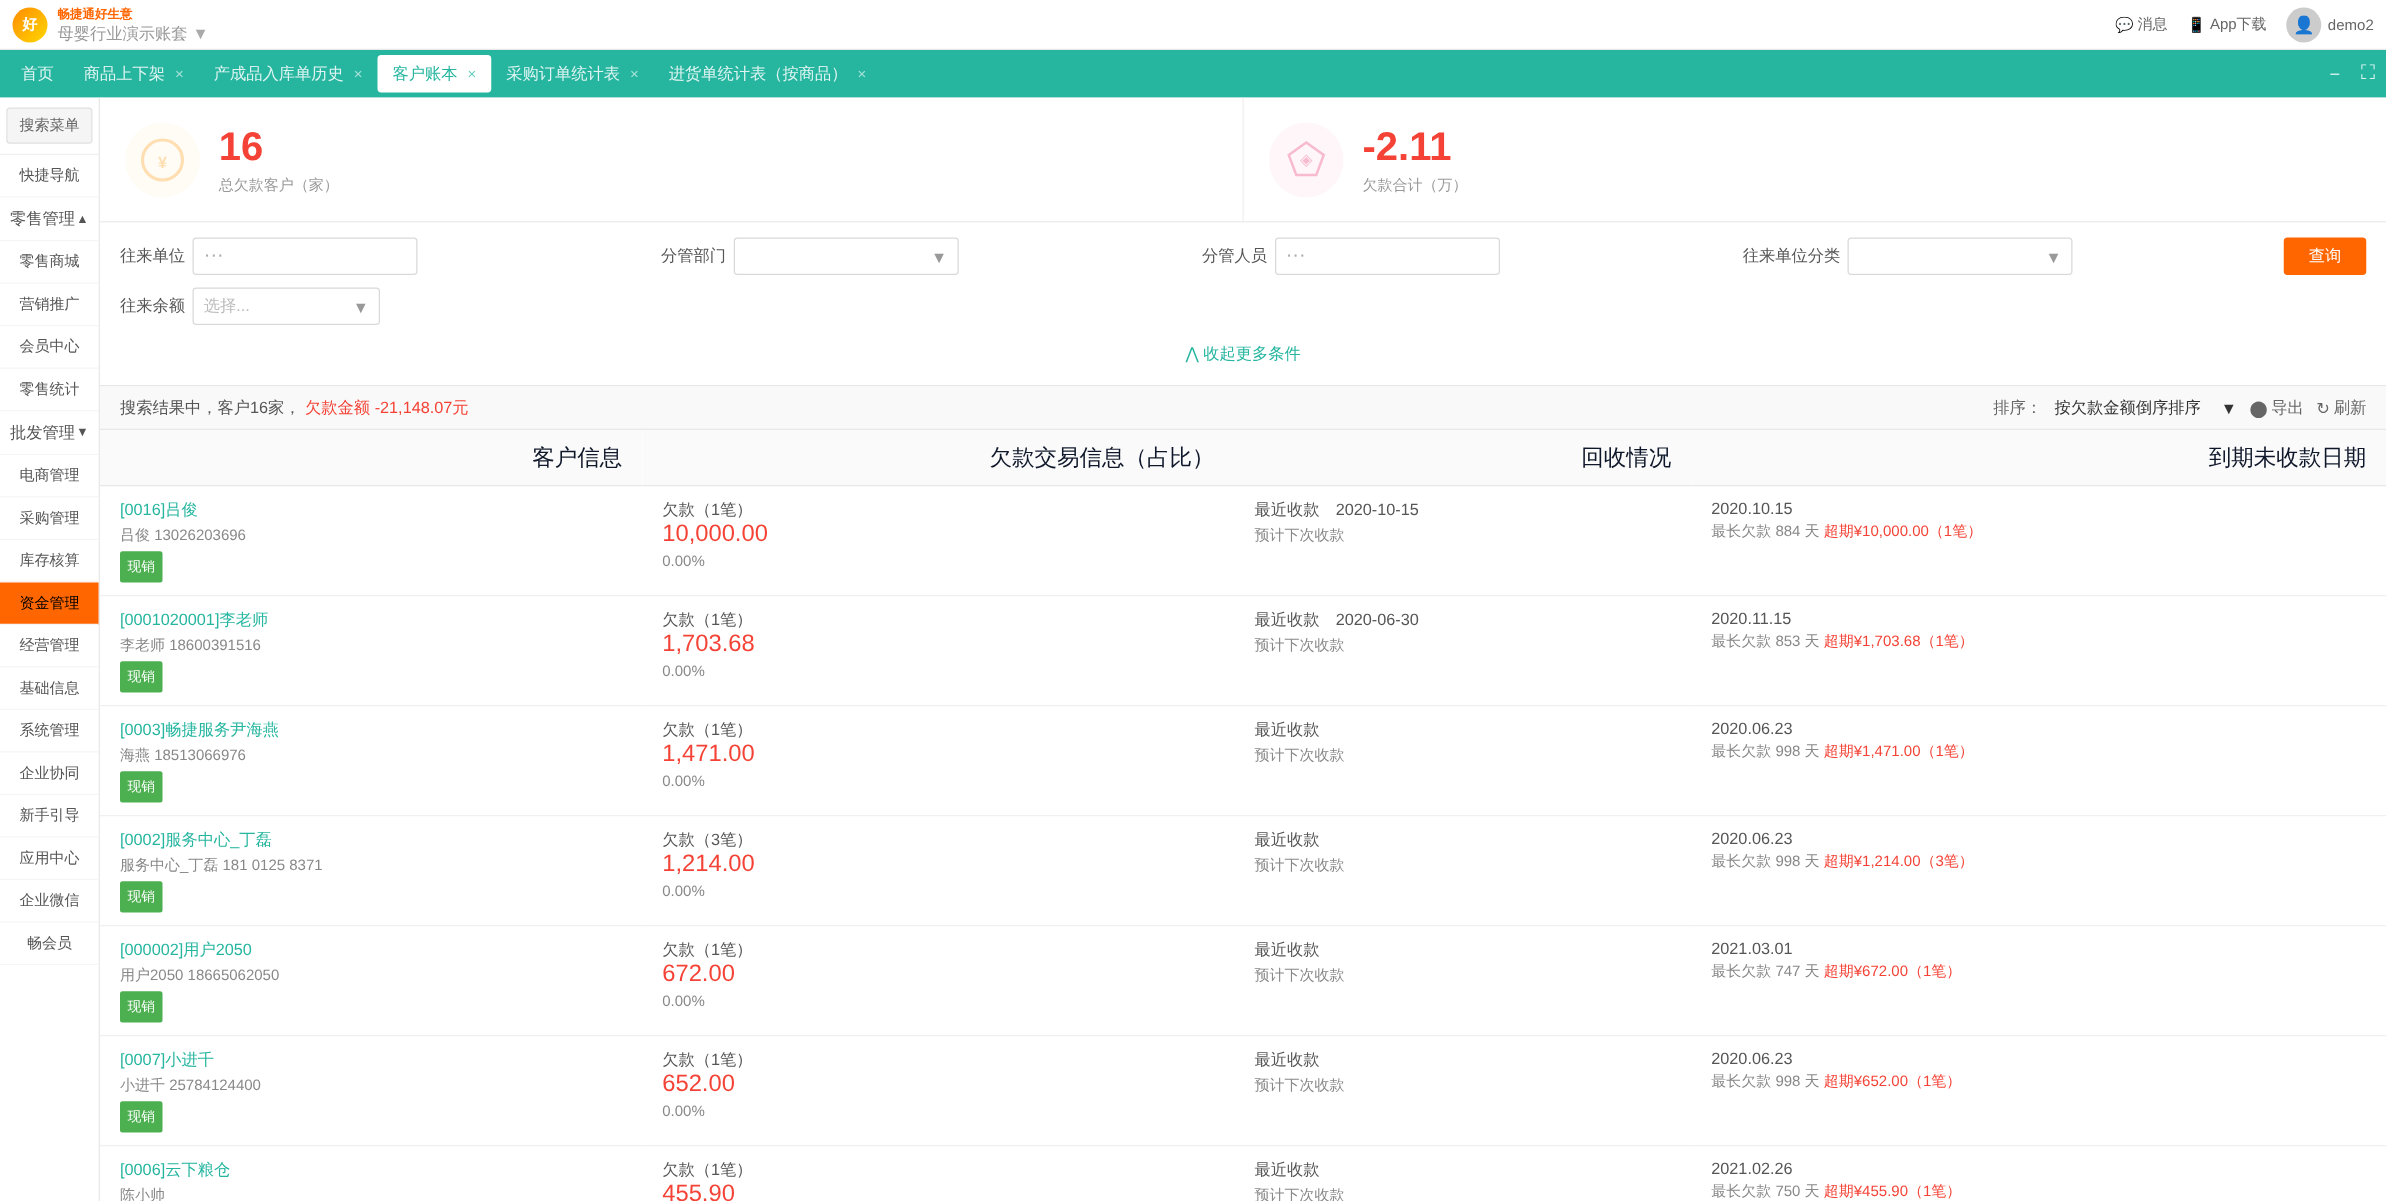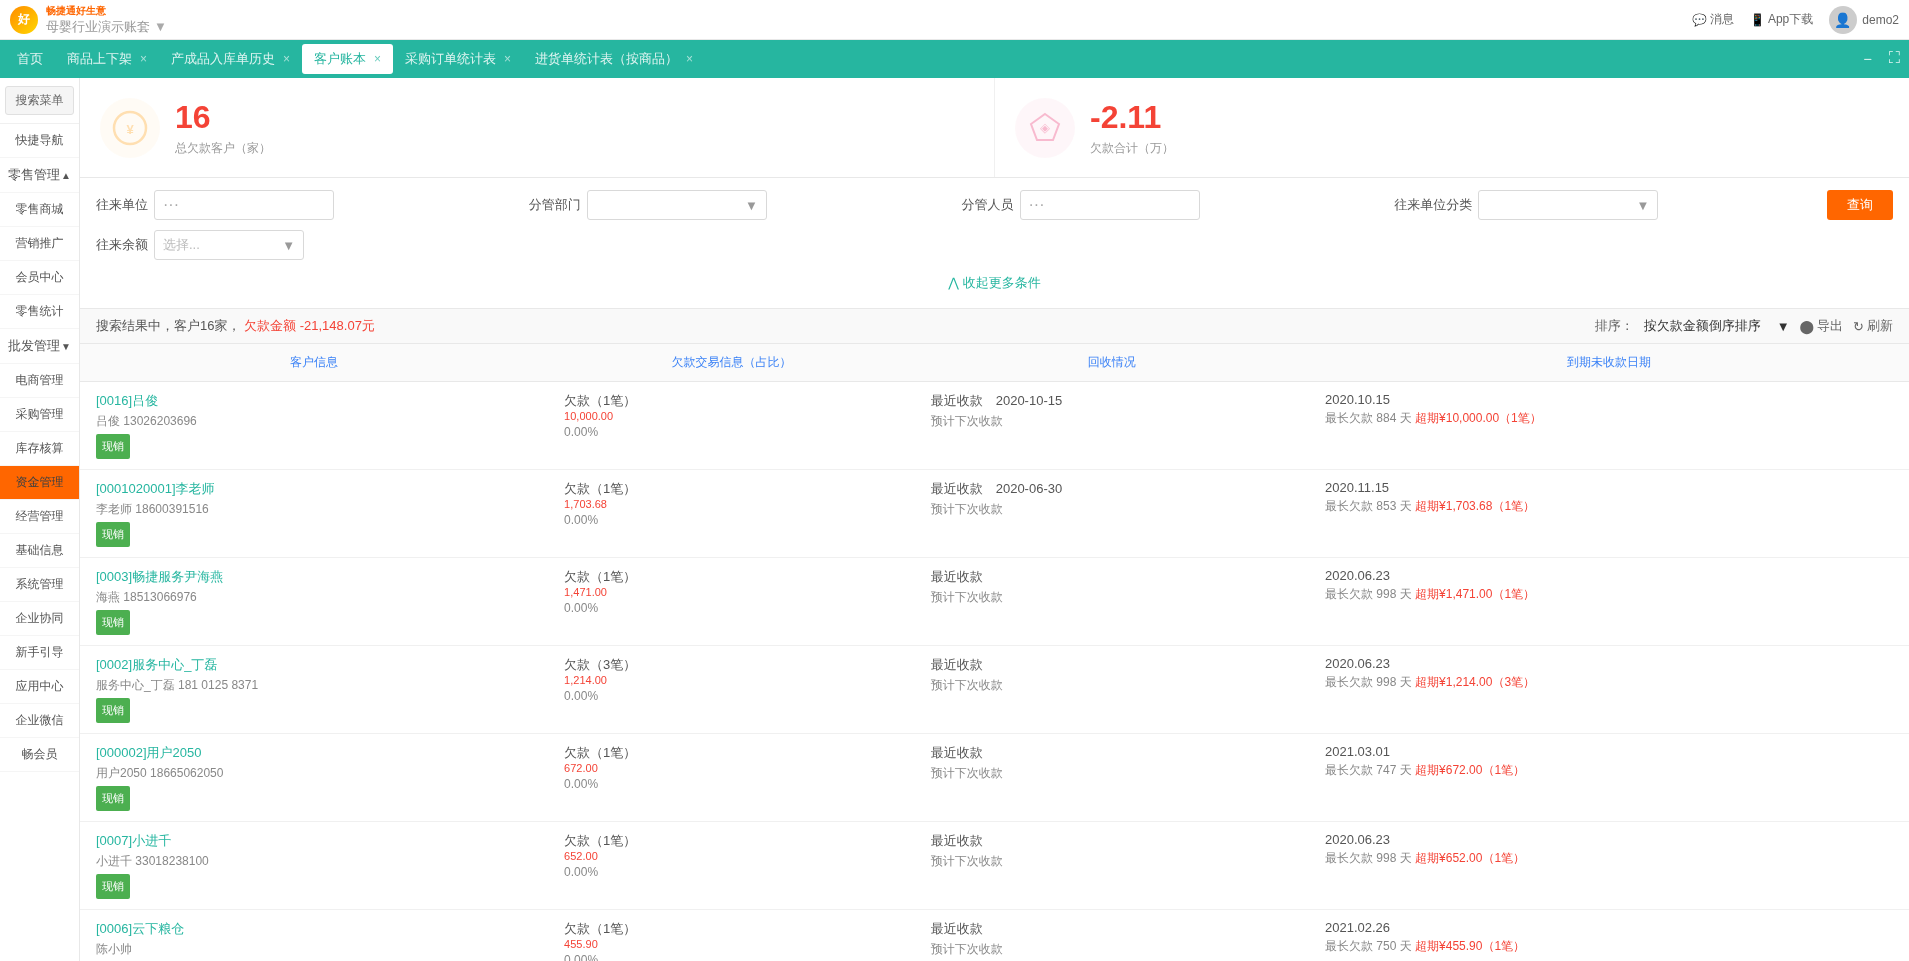--- a/index.html
+++ b/index.html
@@ -131,21 +131,21 @@
       text-align: center;
     }
     .sidebar-nav-item {
       padding: 8px 5px;
       text-align: center;
       cursor: pointer;
       color: #555;
       font-size: 12px;
       border-bottom: 1px solid #f5f5f5;
     }
-    .sidebar-nav-item.active { background: #ff6600; color: #404040; border-radius: 0; }
+    .sidebar-nav-item.active { background: #ff6600; color: #000000; border-radius: 0; }
     .sidebar-nav-item.has-arrow { display: flex; align-items: center; justify-content: space-between; padding: 8px 8px; }
 
     
     .content {
       flex: 1;
       display: flex;
       flex-direction: column;
       overflow: hidden;
       background: #f5f5f5;
     }
@@ -279,24 +279,24 @@
       background: #fff;
     }
     table {
       width: 100%;
       border-collapse: collapse;
     }
     thead th {
       background: #fafafa;
       border-bottom: 1px solid #e8e8e8;
       padding: 10px 16px;
-      text-align: center;
-      color: #3b82f6;
+      text-align: right;
+      color: #0f172a;
       font-weight: 500;
-      font-size: 12px;
+      font-size: 18px;
       position: sticky;
       top: 0;
       z-index: 1;
     }
     tbody tr { border-bottom: 1px solid #f0f0f0; }
     tbody td {
       padding: 10px 16px;
       vertical-align: top;
       color: #333;
       font-size: 13px;
@@ -309,21 +309,21 @@
     .customer-sub { color: #888; font-size: 12px; margin-top: 3px; }
     .tag-green {
       display: inline-block;
       background: #4caf50;
       color: #fff;
       font-size: 11px;
       padding: 5px 6px;
       border-radius: 2px;
       margin-top: 4px;
     }
-    .amount-red { color: #f44336; font-size: 11px; }
+    .amount-red { color: #f44336; font-size: 19px; }
     .amount-sub { color: #888; font-size: 12px; margin-top: 3px; }
     .overdue-red { color: #f44336; font-size: 12px; cursor: pointer; }
     .date-text { color: #555; font-size: 13px; }
     .date-sub { color: #888; font-size: 12px; margin-top: 3px; }
 
     
     ::-webkit-scrollbar { width: 6px; height: 6px; }
     ::-webkit-scrollbar-track { background: #f1f1f1; }
     ::-webkit-scrollbar-thumb { background: #ccc; border-radius: 3px; }
   </style>
@@ -633,21 +633,21 @@
       <div class="date-sub">预计下次收款</div>
     </td>
     <td>
       <div class="date-text">2021.03.01</div>
       <div class="date-sub">最长欠款 747 天 <span class="overdue-red">超期¥672.00（1笔）</span></div>
     </td>
   </tr>
             <tr>
     <td>
       <div class="customer-name">[0007]小进千</div>
-      <div class="customer-sub">小进千  33018238100</div>
+      <div class="customer-sub">小进千  25784124400</div>
       <span class="tag-green">现销</span>
     </td>
     <td>
       <div style="color:#555;">欠款（1笔）</div>
       <div class="amount-red">652.00</div>
       <div class="amount-sub">0.00%</div>
     </td>
     <td>
       <div class="date-text">最近收款</div>
       <div class="date-sub">预计下次收款</div>

